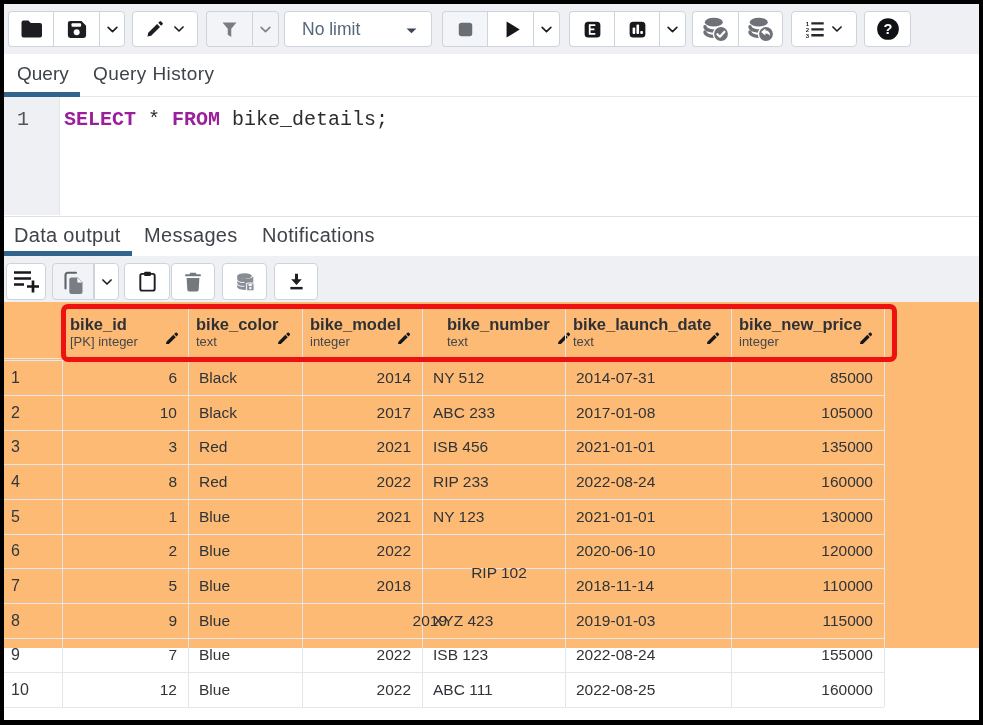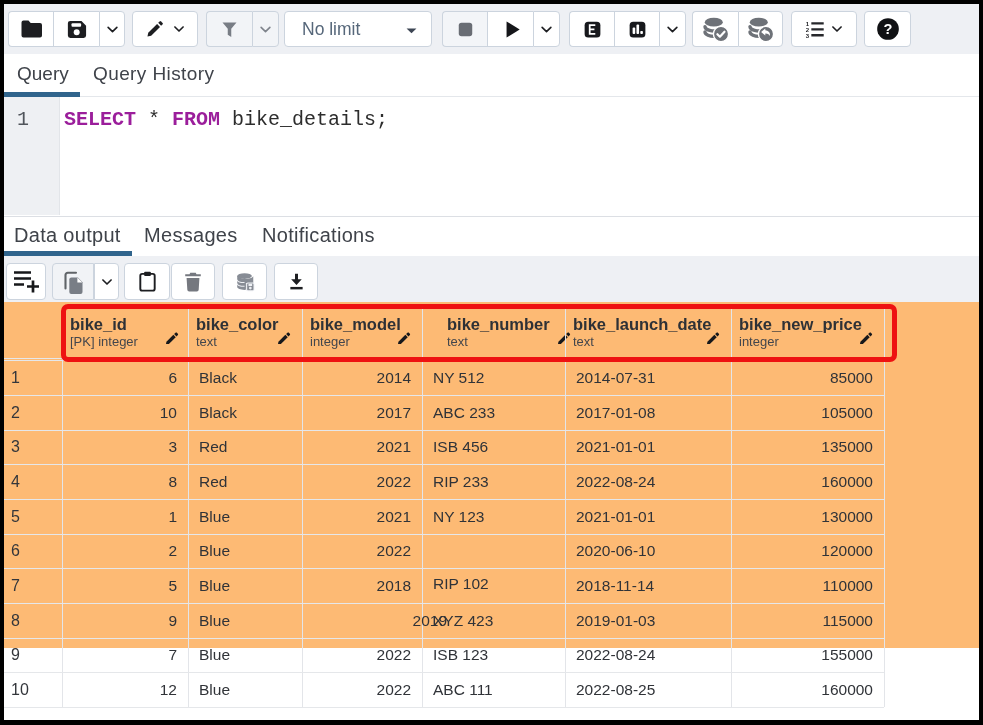--- a/index.html
+++ b/index.html
@@ -348,21 +348,21 @@
     <div class="rownum" style="top:232.2px;">6</div>
     <div class="cell num" style="left:56px; top:232.2px; width:117px;">2</div>
     <div class="cell" style="left:195px; top:232.2px; width:103px;">Blue</div>
     <div class="cell num" style="left:298px; top:232.2px; width:109px;">2022</div>
     <div class="cell" style="left:572px; top:232.2px; width:155px;">2020-06-10</div>
     <div class="cell num" style="left:727px; top:232.2px; width:142px;">120000</div>
     <div class="rownum" style="top:266.9px;">7</div>
     <div class="cell num" style="left:56px; top:266.9px; width:117px;">5</div>
     <div class="cell" style="left:195px; top:266.9px; width:103px;">Blue</div>
     <div class="cell num" style="left:298px; top:266.9px; width:109px;">2018</div>
-    <div class="cell" style="left:429px; top:265px; width:132px;">RIP 102</div>
+    <div class="cell" style="left:429px; top:254px; width:132px;text-align:center;">RIP 102</div>
     <div class="cell" style="left:572px; top:266.9px; width:155px;">2018-11-14</div>
     <div class="cell num" style="left:727px; top:266.9px; width:142px;">110000</div>
     <div class="rownum" style="top:301.5px;">8</div>
     <div class="cell num" style="left:56px; top:301.5px; width:117px;">9</div>
     <div class="cell" style="left:195px; top:301.5px; width:103px;">Blue</div>
     <div class="cell num" style="left:298px; top:301.5px; width:109px;margin-left:36px;">2019</div>
     <div class="cell" style="left:429px; top:301.5px; width:132px;">XYZ 423</div>
     <div class="cell" style="left:572px; top:301.5px; width:155px;">2019-01-03</div>
     <div class="cell num" style="left:727px; top:301.5px; width:142px;">115000</div>
     <div class="rownum" style="top:336.2px;">9</div>

